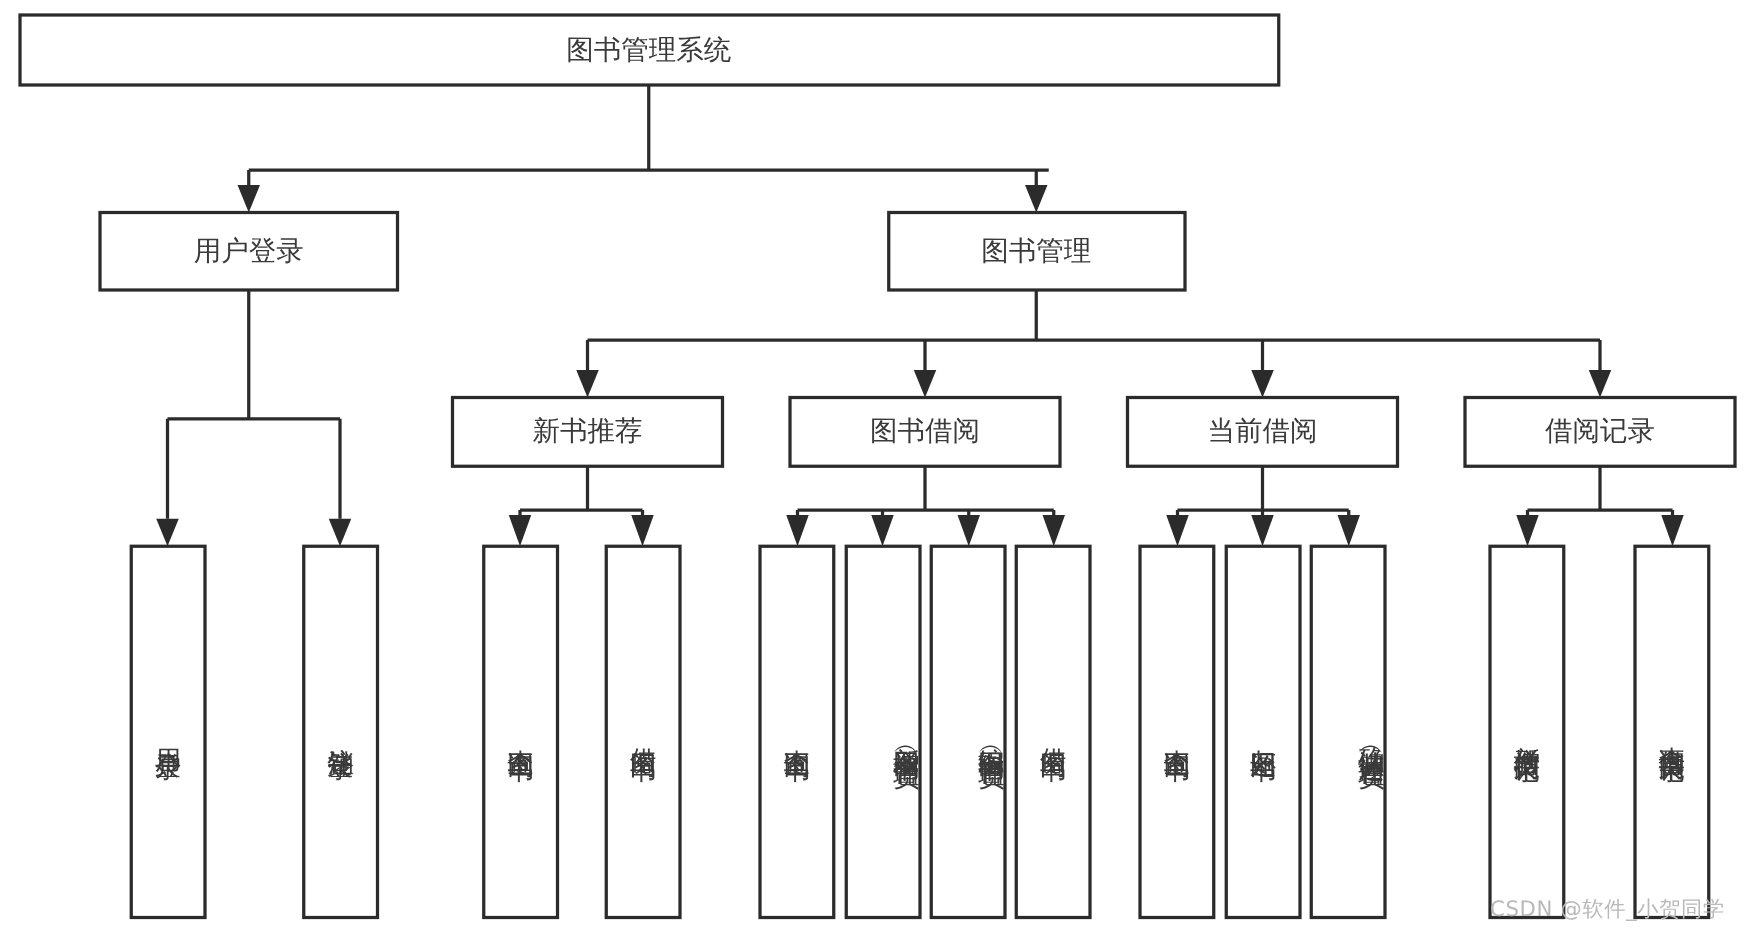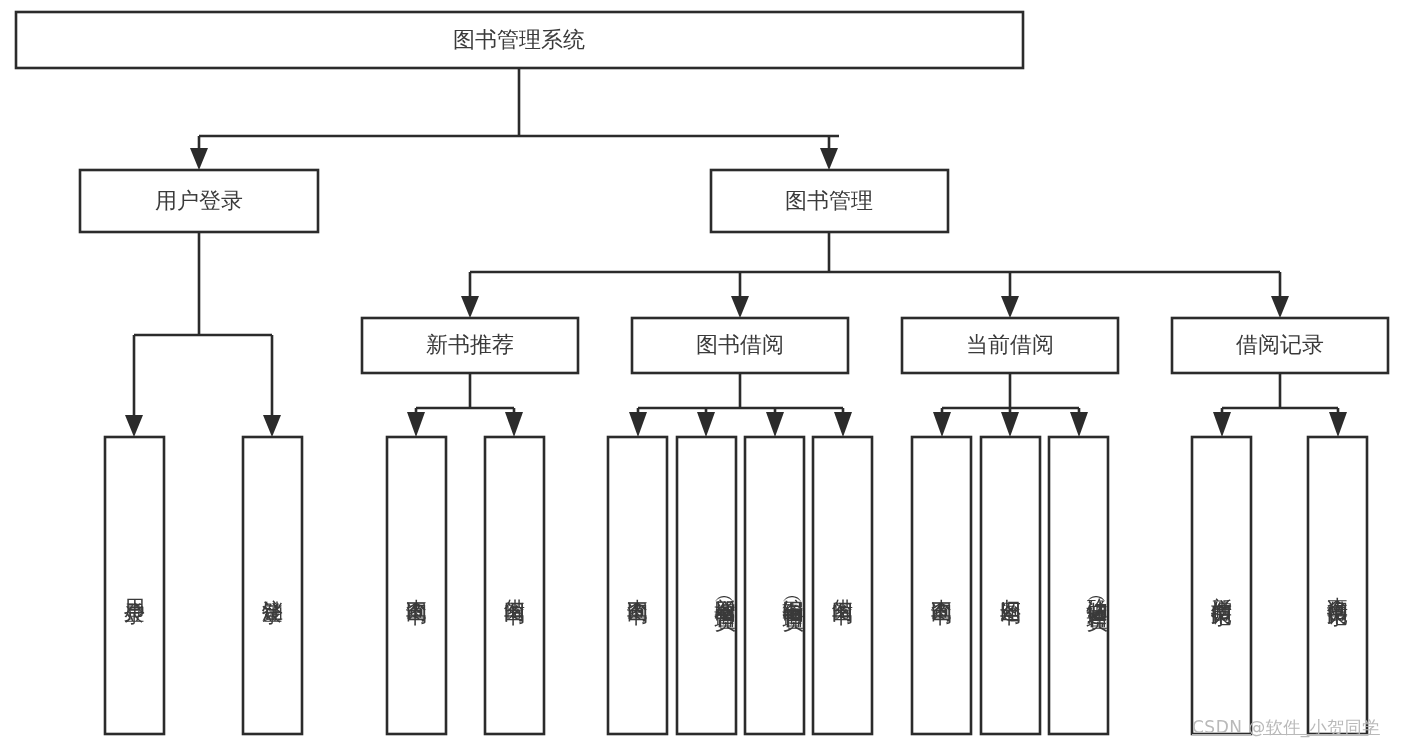--- a/index.html
+++ b/index.html
@@ -70,21 +70,20 @@
     white-space: nowrap;
     pointer-events: none;
   }
   .watermark {
     position: absolute;
     font-family: "DejaVu Sans", "Liberation Sans", sans-serif;
     font-size: 17px;
     color: #b9b9b9;
     white-space: nowrap;
     letter-spacing: 0.5px;
-    text-decoration: underline;
   }
 </style>
 </head>
 <body>
 
 <div id="diagram-root">
 
   <svg class="canvas" viewBox="0 0 1405 747">
 
     <g>

